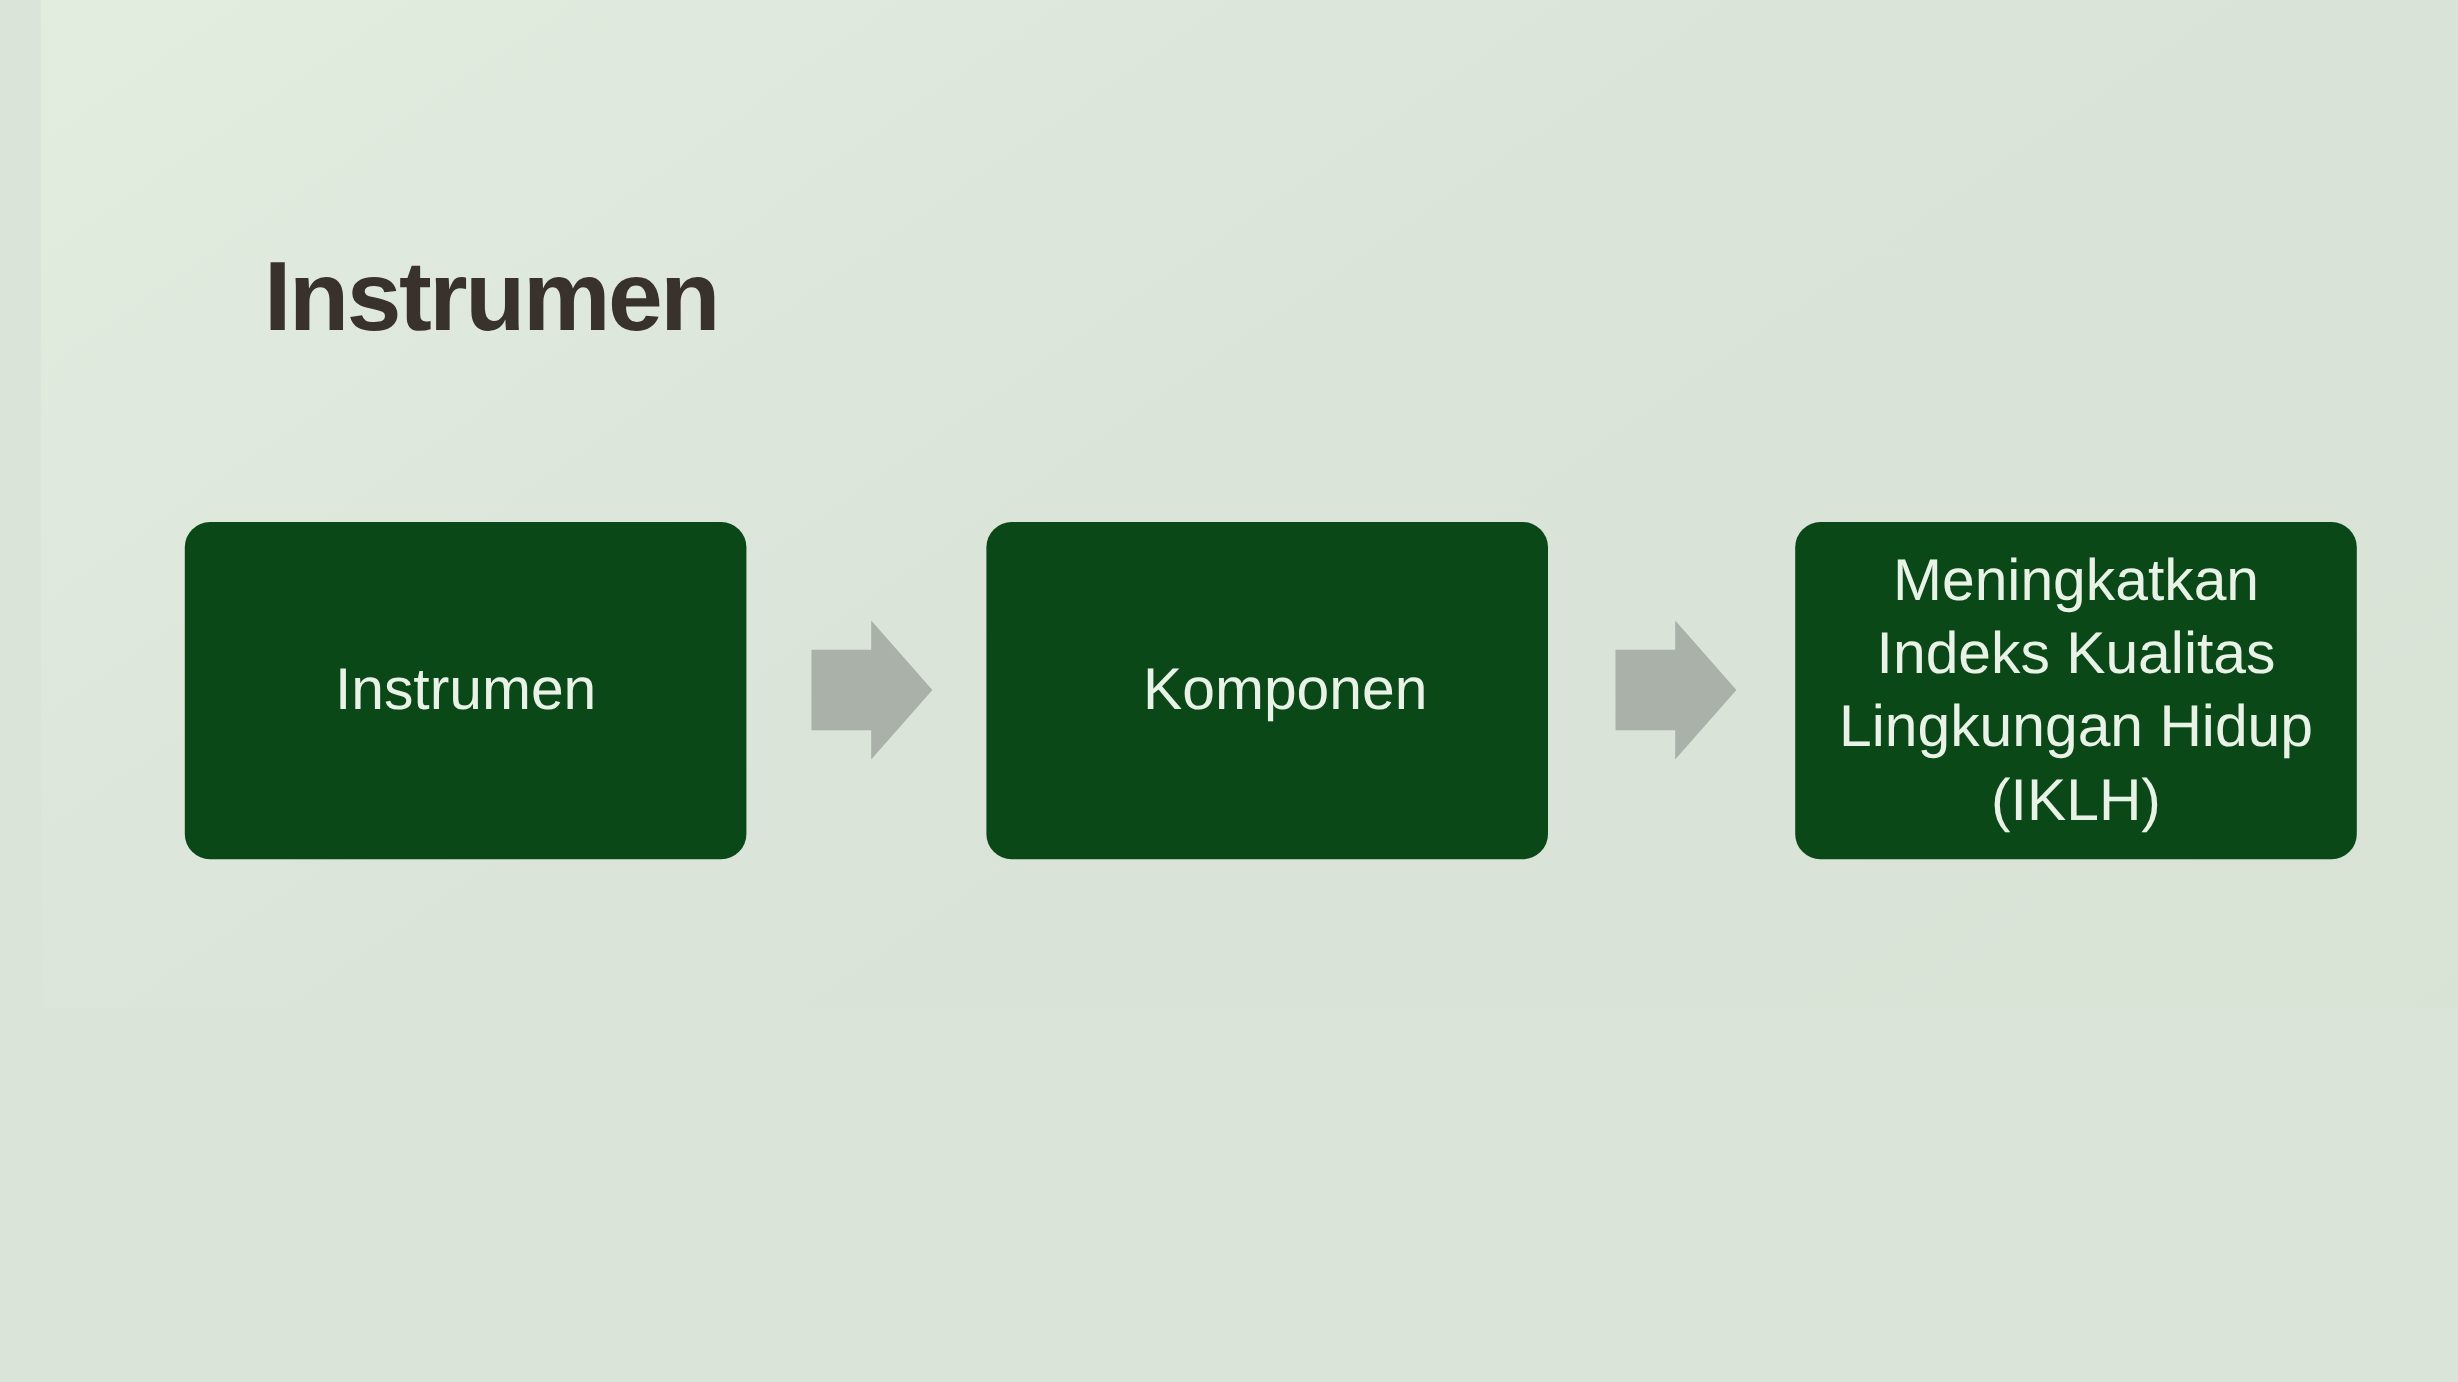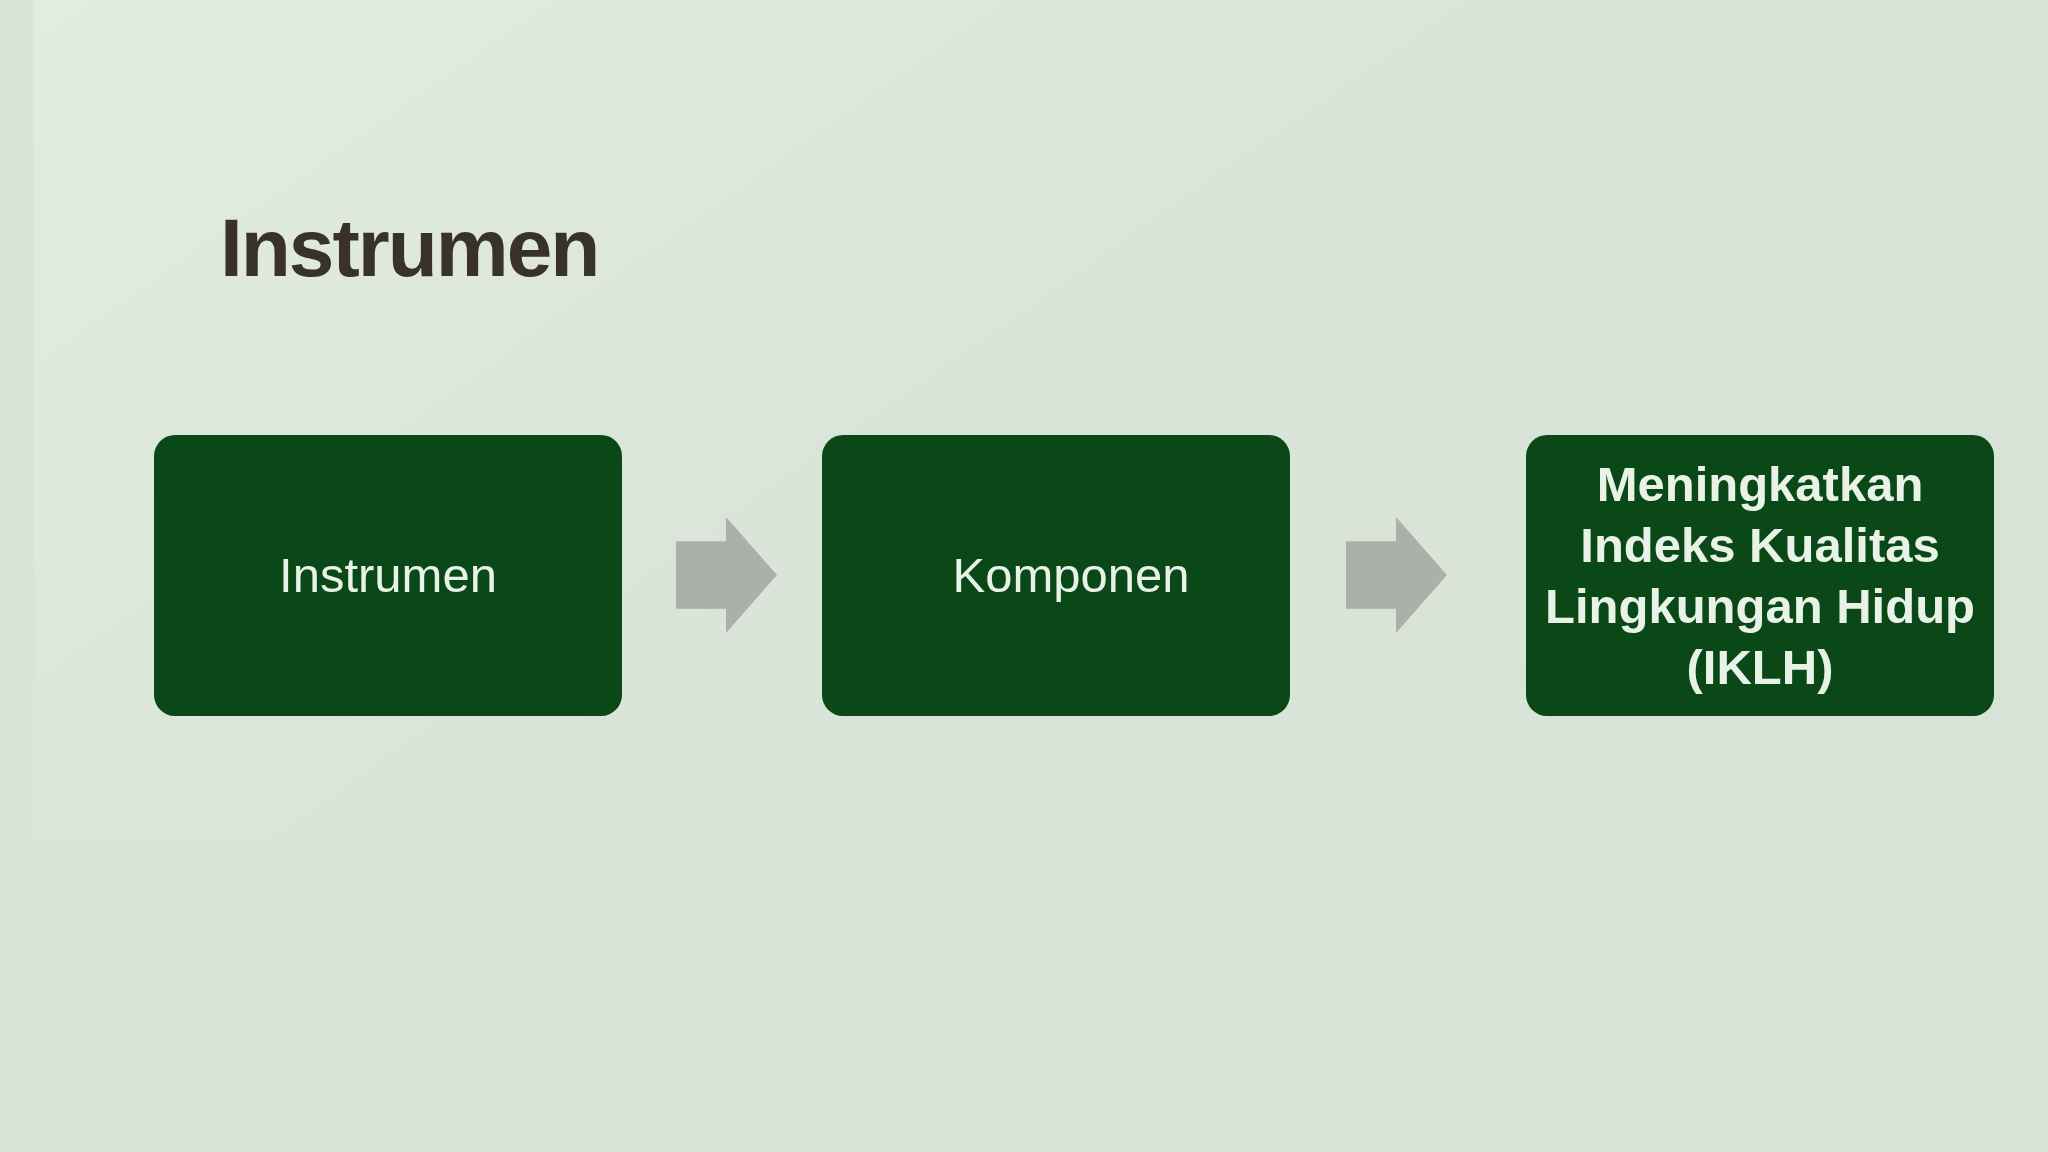--- a/index.html
+++ b/index.html
@@ -49,21 +49,21 @@
     box-sizing: border-box;
   }
 
   .flow-step .line {
     display: block;
     white-space: nowrap;
   }
 
   .step-1 { left: 120px; }
   .step-2 { left: 788px; padding-left: 40px; }
-  .step-3 { left: 1492px; font-weight: bold; }
+  .step-3 { left: 1462px; }
 
   .flow-arrow {
     position: absolute;
     top: 517px;
     width: 101px;
     height: 116px;
     background: #a9b1a8;
     clip-path: polygon(0% 21%, 49.5% 21%, 49.5% 0%, 100% 50%, 49.5% 100%, 49.5% 79%, 0% 79%);
   }
 

